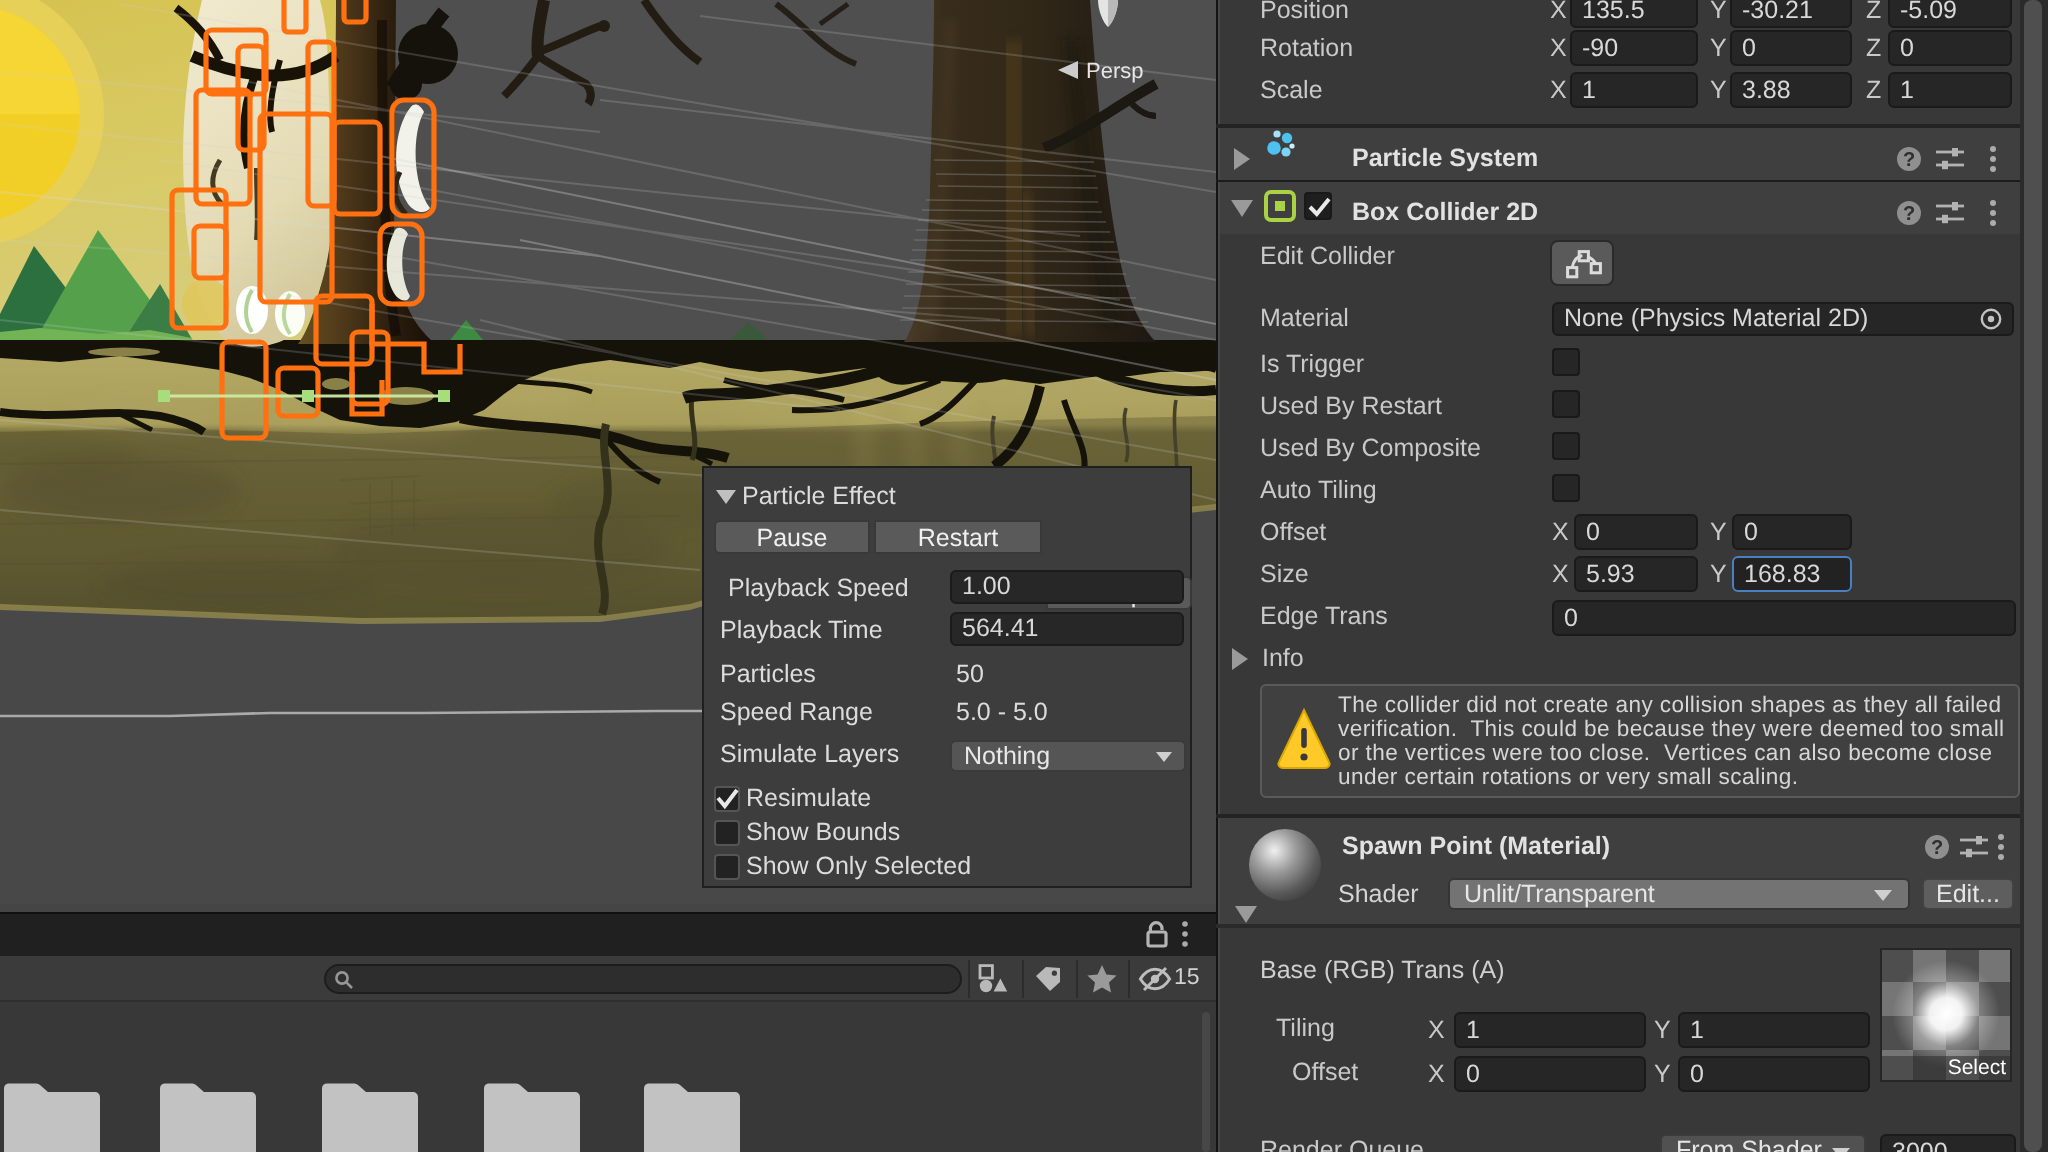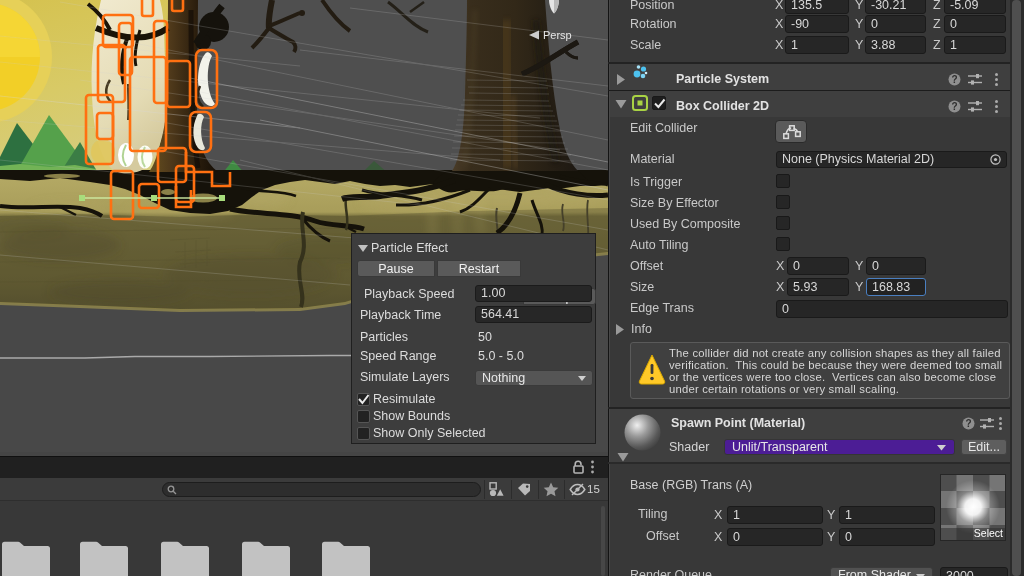--- a/index.html
+++ b/index.html
@@ -465,21 +465,21 @@
 
   <div class="lbl" style="left:22px;top:151px">Material</div>
   <div class="fld" style="left:168px;top:151px;width:231px;height:17px;line-height:15px;">None (Physics Material 2D)</div>
   <svg class="ico" style="left:381px;top:153px" width="13" height="13" viewBox="0 0 13 13">
     <circle cx="6.5" cy="6.5" r="4.6" fill="none" stroke="#c2c2c2" stroke-width="1.2"></circle>
     <circle cx="6.5" cy="6.5" r="1.6" fill="#c2c2c2"></circle>
   </svg>
 
   <div class="lbl" style="left:22px;top:174px">Is Trigger</div>
   <div class="chk" style="left:168px;top:174px;"></div>
-  <div class="lbl" style="left:22px;top:195px">Size By Effector</div>
+  <div class="lbl" style="left:22px;top:195px">Used By Restart</div>
   <div class="chk" style="left:168px;top:195px;"></div>
   <div class="lbl" style="left:22px;top:216px">Used By Composite</div>
   <div class="chk" style="left:168px;top:216px;"></div>
   <div class="lbl" style="left:22px;top:237px">Auto Tiling</div>
   <div class="chk" style="left:168px;top:237px;"></div>
 
   <div class="lbl" style="left:22px;top:258px">Offset</div>
   <div class="axl" style="left:168px;top:257px">X</div>
     <div class="fld" style="left:179px;top:257px;width:62px;">0</div>
   <div class="axl" style="left:247px;top:257px">Y</div>
@@ -532,21 +532,21 @@
       <rect x="3" y="6.4" width="3" height="4.2" fill="#b2b2b2"></rect>
   </svg>
   <svg class="ico" style="left:390px;top:416px" width="5" height="15">
       <g fill="#ababab">
         <circle cx="2.5" cy="2.5" r="1.5"></circle>
         <circle cx="2.5" cy="7.5" r="1.5"></circle>
         <circle cx="2.5" cy="12.5" r="1.5"></circle>
       </g>
     </svg>
   <div class="lbl" style="left:61px;top:439px;color:#d4d4d4;">Shader</div>
-  <div class="abs" style="left:116px;top:439px;width:231px;height:16px;background:#4c1d95;border:1px solid #353535;border-radius:3px;box-sizing:border-box;color:#e6e6e6;font-size:12.5px;line-height:14px;padding-left:7px;">Unlit/Transparent
+  <div class="abs" style="left:116px;top:439px;width:231px;height:16px;background:#737373;border:1px solid #353535;border-radius:3px;box-sizing:border-box;color:#e6e6e6;font-size:12.5px;line-height:14px;padding-left:7px;">Unlit/Transparent
     <svg style="position:absolute;right:7px;top:5px" width="10" height="6">
         <polygon points="0,0 9,0 4.5,5.5" fill="#cfcfcf"></polygon>
       </svg>
   </div>
   <div class="btn" style="left:353px;top:439px;width:46px;height:16px;color:#e6e6e6;font-size:12.5px;line-height:14px;text-align:center;background:#5e5e5e;">Edit...</div>
   <svg class="ico" style="left:9px;top:452px" width="12" height="10">
       <polygon points="0.5,1 11.5,1 6,9.5" fill="#9a9a9a"></polygon>
     </svg>
 
   <div class="abs" style="left:0;top:462px;width:416px;height:2px;background:#2a2a2a;"></div>

